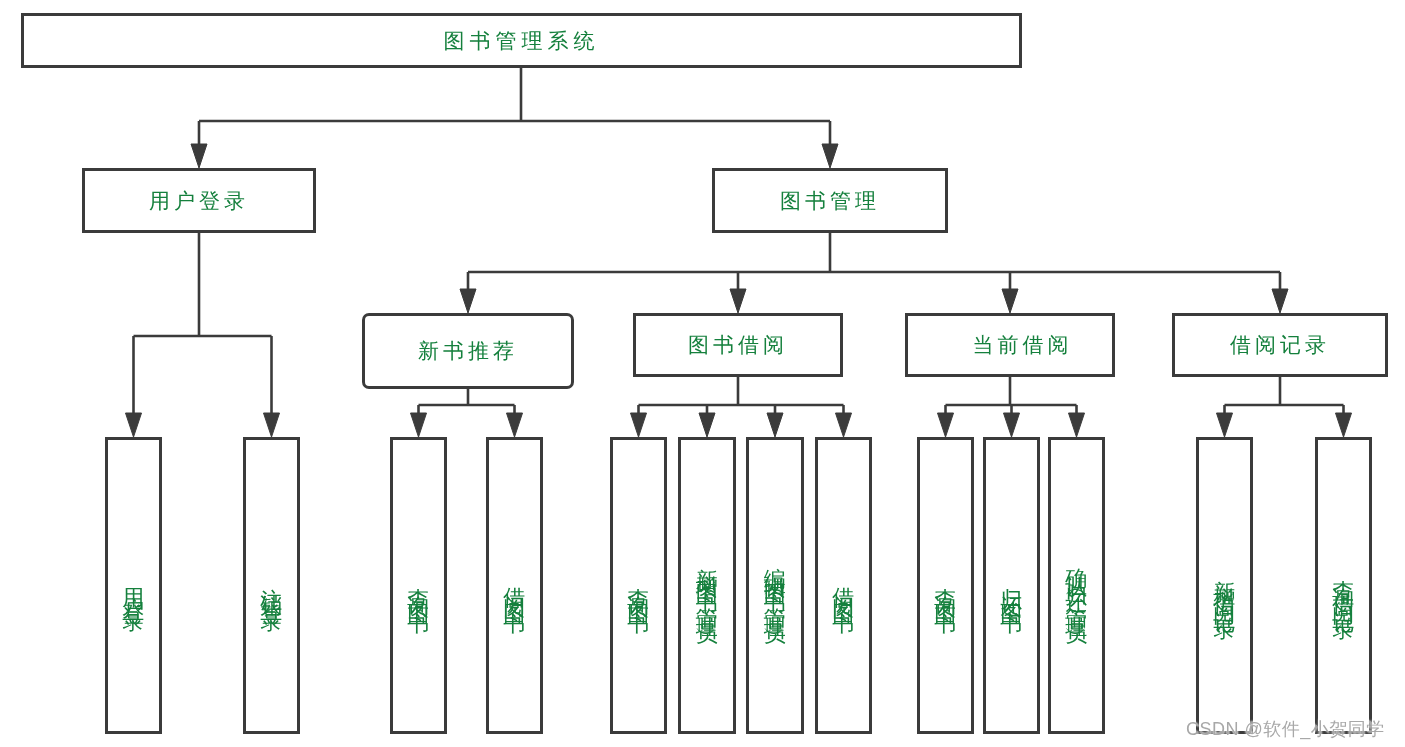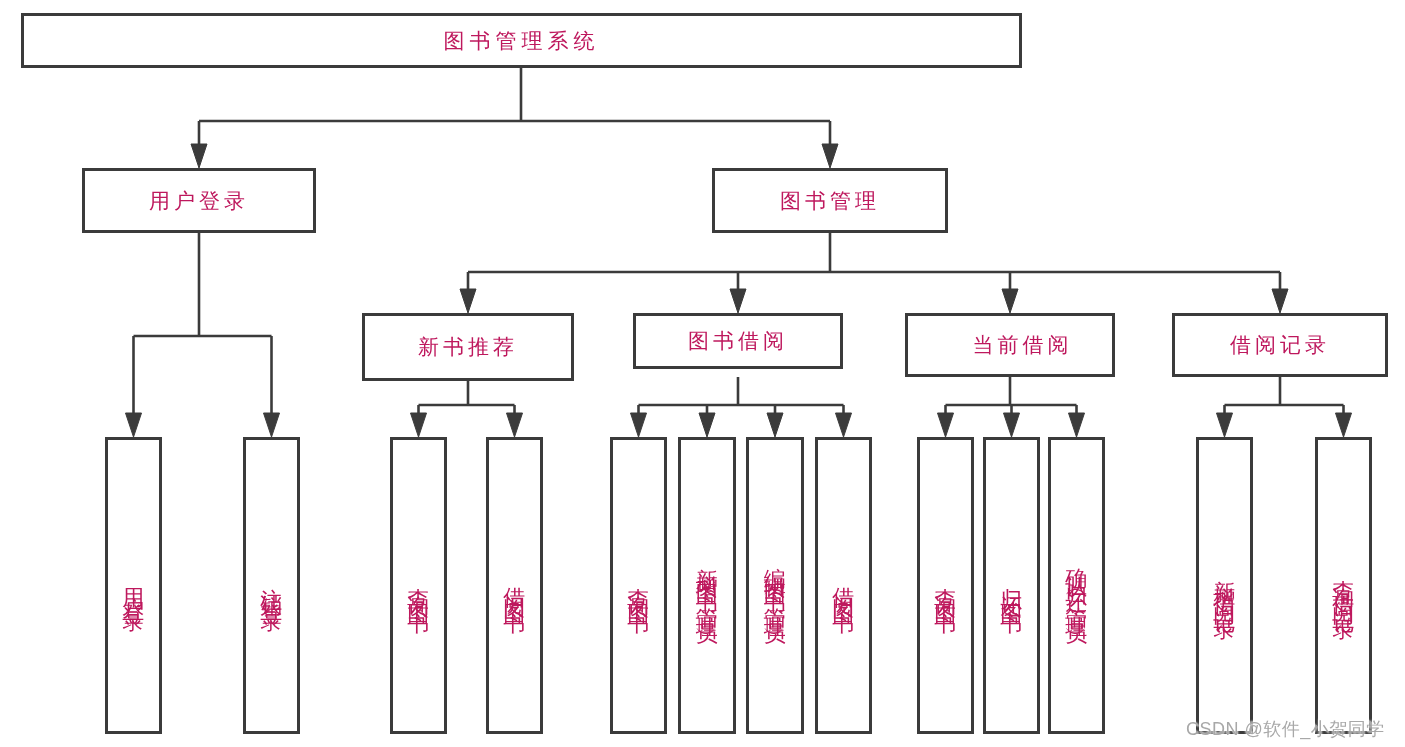--- a/index.html
+++ b/index.html
@@ -5,21 +5,21 @@
   html,body{margin:0;padding:0;background:#ffffff;}
   .canvas{
     position:relative;width:1405px;height:747px;background:#ffffff;
     font-family:"Liberation Sans","DejaVu Sans",sans-serif;overflow:hidden;
   }
   .wires{position:absolute;left:0;top:0;width:1405px;height:747px;}
   .wires line{stroke:#3b3b3b;stroke-width:2.6;}
   .wires polygon{fill:#3b3b3b;stroke:#3b3b3b;}
   .box{
     position:absolute;box-sizing:border-box;border:3px solid #3b3b3b;background:#ffffff;
-    display:flex;align-items:center;justify-content:center;color:#be185d;
+    display:flex;align-items:center;justify-content:center;color:#15803d;
   }
   .hlabel{font-size:21px;letter-spacing:4px;white-space:nowrap;}
   .root .hlabel{letter-spacing:5px;}
   .vtext{
     writing-mode:vertical-rl;text-orientation:mixed;
     font-size:22px;letter-spacing:8px;line-height:1.25;white-space:nowrap;
   }
   .watermark{
     position:absolute;left:1186px;top:717px;z-index:5;
     font-size:18px;letter-spacing:0.5px;color:#a8a8a8;white-space:nowrap;
@@ -111,24 +111,24 @@
     <span class="hlabel">图书管理系统</span>
   </div>
 
   <div class="box" style="left:82px;top:168px;width:234px;height:65px;">
     <span class="hlabel">用户登录</span>
   </div>
   <div class="box" style="left:712px;top:168px;width:236px;height:65px;">
     <span class="hlabel">图书管理</span>
   </div>
 
-  <div class="box" style="left:362px;top:313px;width:212px;height:68px;">
+  <div class="box" style="left:362px;top:313px;width:212px;height:76px;border-radius:7px;">
     <span class="hlabel">新书推荐</span>
   </div>
-  <div class="box" style="left:633px;top:313px;width:210px;height:56px;">
+  <div class="box" style="left:633px;top:313px;width:210px;height:64px;">
     <span class="hlabel">图书借阅</span>
   </div>
   <div class="box" style="left:905px;top:313px;width:210px;height:64px;padding-left:25px;">
     <span class="hlabel">当前借阅</span>
   </div>
   <div class="box" style="left:1172px;top:313px;width:216px;height:64px;">
     <span class="hlabel">借阅记录</span>
   </div>
 
   <div class="box" style="left:105px;top:437px;width:57px;height:297px;">

